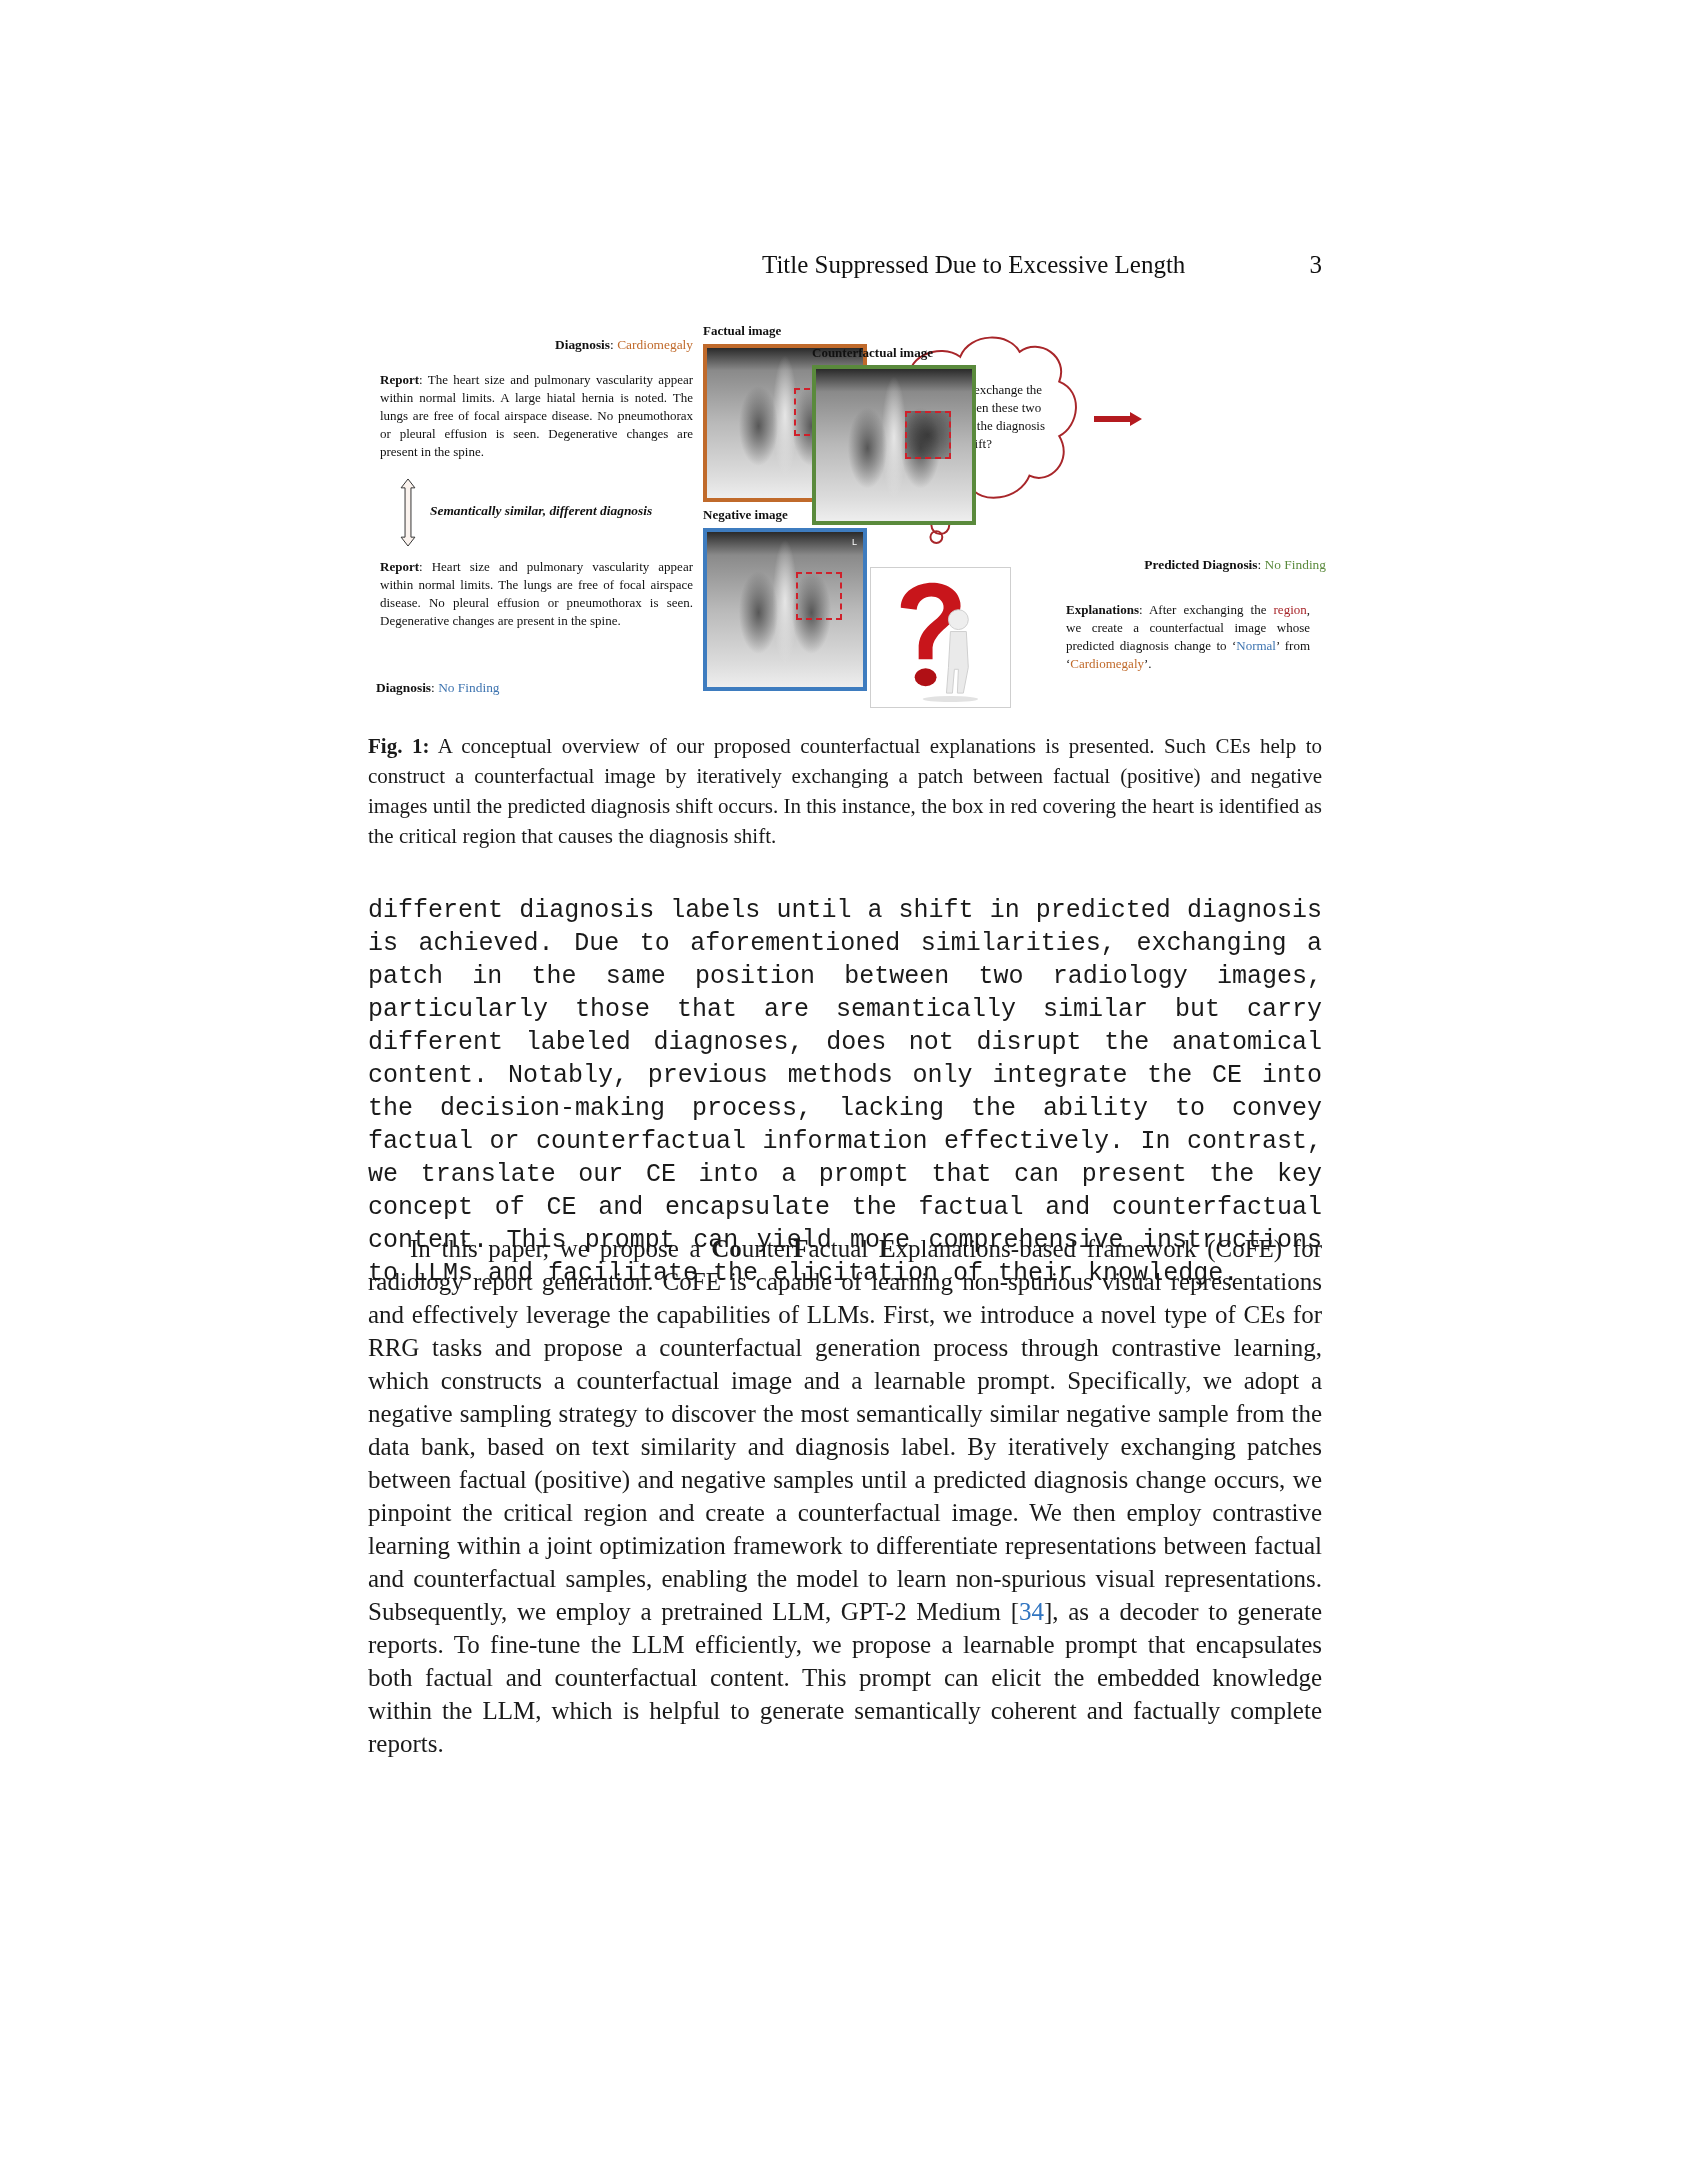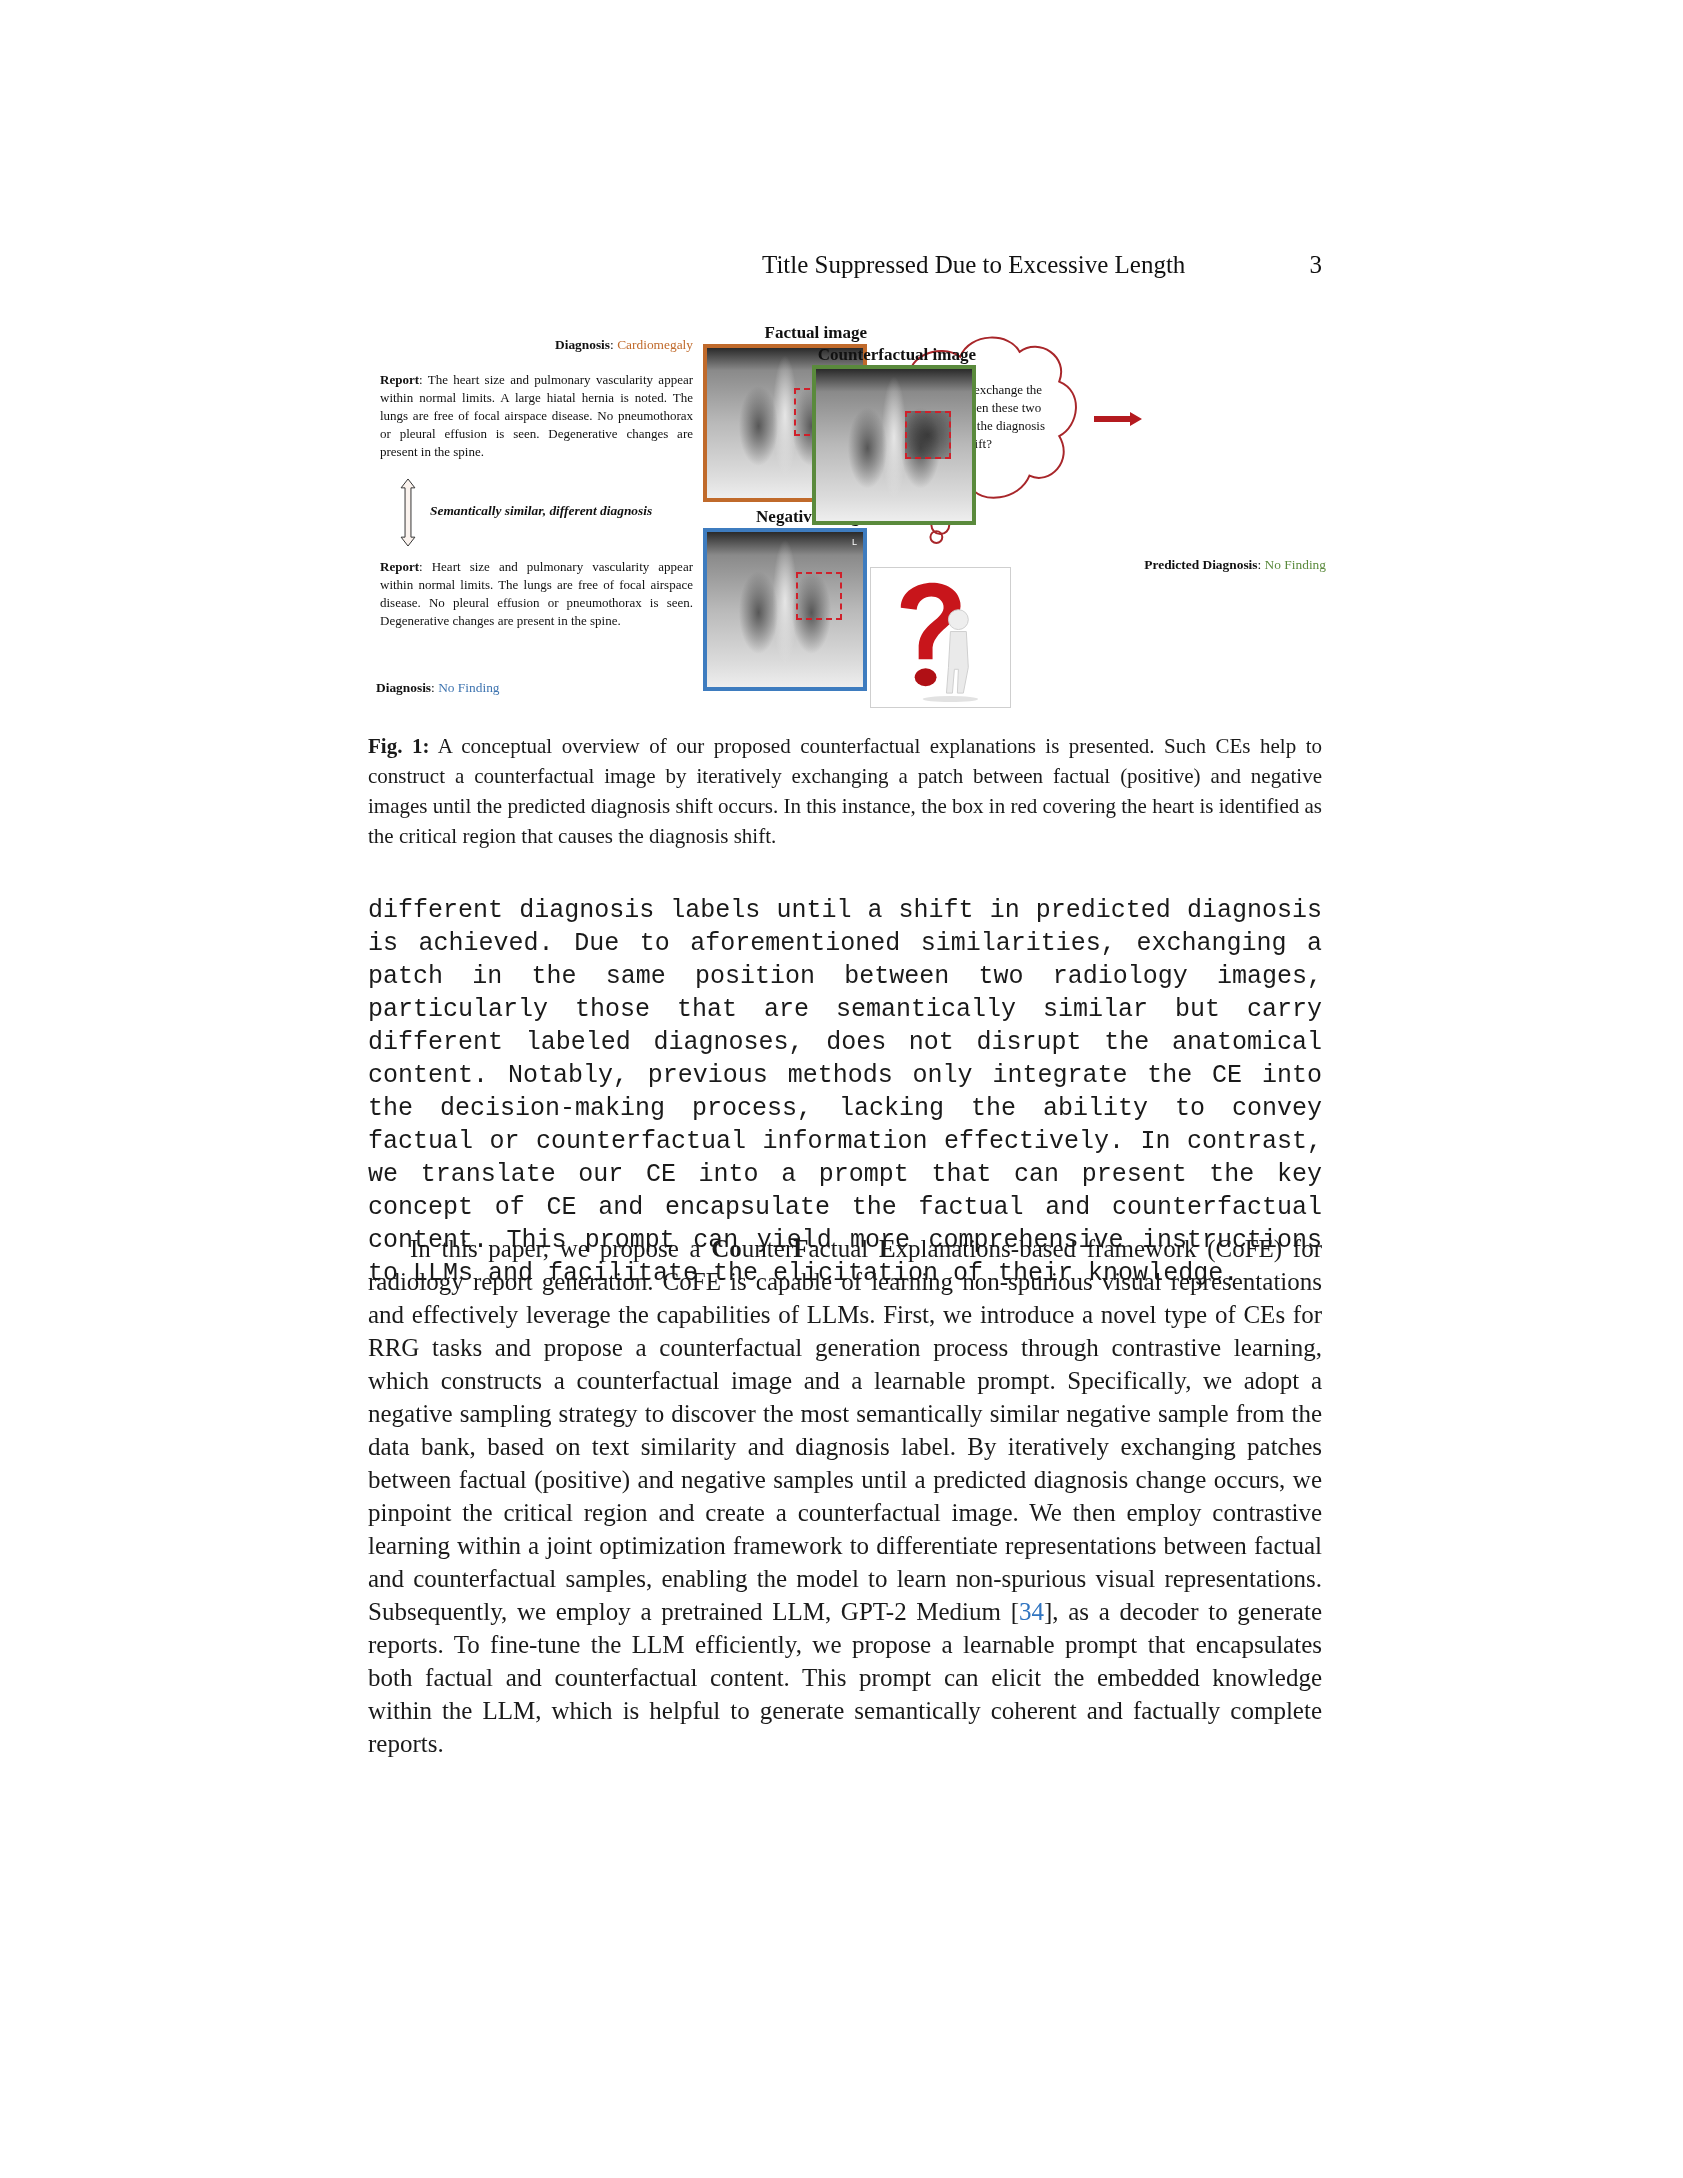--- a/index.html
+++ b/index.html
@@ -23,21 +23,21 @@
   .report.r2 { top: 241px; }
   .b { font-weight: bold; }
   .c-cardio { color: #c06a2b; }
   .c-normal { color: #3e74b0; }
   .c-green { color: #5a8a3c; }
   .c-red { color: #a8262a; }
 
   .sim-arrow { position: absolute; left: 24px; top: 161px; width: 16px; height: 69px; }
   .sim-label { position: absolute; left: 54px; top: 186px; font-size: 13.4px; font-weight: bold; font-style: italic; }
 
-  .img-title { position: absolute; font-size: 17px; font-weight: bold; text-align: right; }
+  .img-title { position: absolute; font-size: 13px; font-weight: bold; text-align: left; }
   .xray { position: absolute; box-sizing: border-box; overflow: hidden;
           background:
             radial-gradient(ellipse 18% 38% at 33% 52%, rgba(70,70,70,0.85), rgba(70,70,70,0) 70%),
             radial-gradient(ellipse 18% 38% at 67% 52%, rgba(70,70,70,0.85), rgba(70,70,70,0) 70%),
             radial-gradient(ellipse 10% 50% at 50% 45%, rgba(235,235,235,0.9), rgba(235,235,235,0) 80%),
             linear-gradient(180deg, #2a2a2a 0%, #8a8a8a 15%, #b9b9b9 50%, #dcdcdc 85%, #eeeeee 100%); }
   .xray.factual { left: 327px; top: 27px; width: 164px; height: 158px; border: 4px solid #c06a2b; }
   .xray.negative { left: 327px; top: 211px; width: 164px; height: 163px; border: 4px solid #3e7cbf; }
   .xray.counter { left: 436px; top: 48px; width: 164px; height: 160px; border: 4px solid #5a8a3c; }
   .patch { position: absolute; border: 2px dashed #d0202a; }
@@ -137,20 +137,23 @@
 
     <div class="img-title counter-title" style="top:28px;">Counterfactual image</div>
     <div class="xray counter">
       <div class="patch"></div>
     </div>
 
     <div class="pred-diag">
       <span class="b">Predicted Diagnosis</span>: <span class="c-green">No Finding</span>
     </div>
 
+    <div class="explain">
+      <span class="b">Explanations</span><span>: After exchanging the </span><span class="c-red">region</span><span>, we create a counterfactual image whose predicted diagnosis change to ‘</span><span class="c-normal">Normal</span><span>’ from ‘</span><span class="c-cardio">Cardiomegaly</span><span>’.</span>
+    </div>
   </div>
 
   <div class="caption">
     <span class="label">Fig. 1:</span><span> A conceptual overview of our proposed counterfactual explanations is presented. Such CEs help to construct a counterfactual image by iteratively exchanging a patch between factual (positive) and negative images until the predicted diagnosis shift occurs. In this instance, the box in red covering the heart is identified as the critical region that causes the diagnosis shift.</span>
   </div>
 
   <p class="body-para p1">different diagnosis labels until a shift in predicted diagnosis is achieved. Due to aforementioned similarities, exchanging a patch in the same position between two radiology images, particularly those that are semantically similar but carry different labeled diagnoses, does not disrupt the anatomical content. Notably, previous methods only integrate the CE into the decision-making process, lacking the ability to convey factual or counterfactual information effectively. In contrast, we translate our CE into a prompt that can present the key concept of CE and encapsulate the factual and counterfactual content. This prompt can yield more comprehensive instructions to LLMs and facilitate the elicitation of their knowledge.</p>
 
   <p class="body-para p2"><span>In this paper, we propose a </span><b>Co</b><span>unter</span><b>F</b><span>actual </span><b>E</b><span>xplanations-based framework (CoFE) for radiology report generation. CoFE is capable of learning non-spurious visual representations and effectively leverage the capabilities of LLMs. First, we introduce a novel type of CEs for RRG tasks and propose a counterfactual generation process through contrastive learning, which constructs a counterfactual image and a learnable prompt. Specifically, we adopt a negative sampling strategy to discover the most semantically similar negative sample from the data bank, based on text similarity and diagnosis label. By iteratively exchanging patches between factual (positive) and negative samples until a predicted diagnosis change occurs, we pinpoint the critical region and create a counterfactual image. We then employ contrastive learning within a joint optimization framework to differentiate representations between factual and counterfactual samples, enabling the model to learn non-spurious visual representations. Subsequently, we employ a pretrained LLM, GPT-2 Medium [</span><a class="cite">34</a><span>], as a decoder to generate reports. To fine-tune the LLM efficiently, we propose a learnable prompt that encapsulates both factual and counterfactual content. This prompt can elicit the embedded knowledge within the LLM, which is helpful to generate semantically coherent and factually complete reports.</span></p>
 

